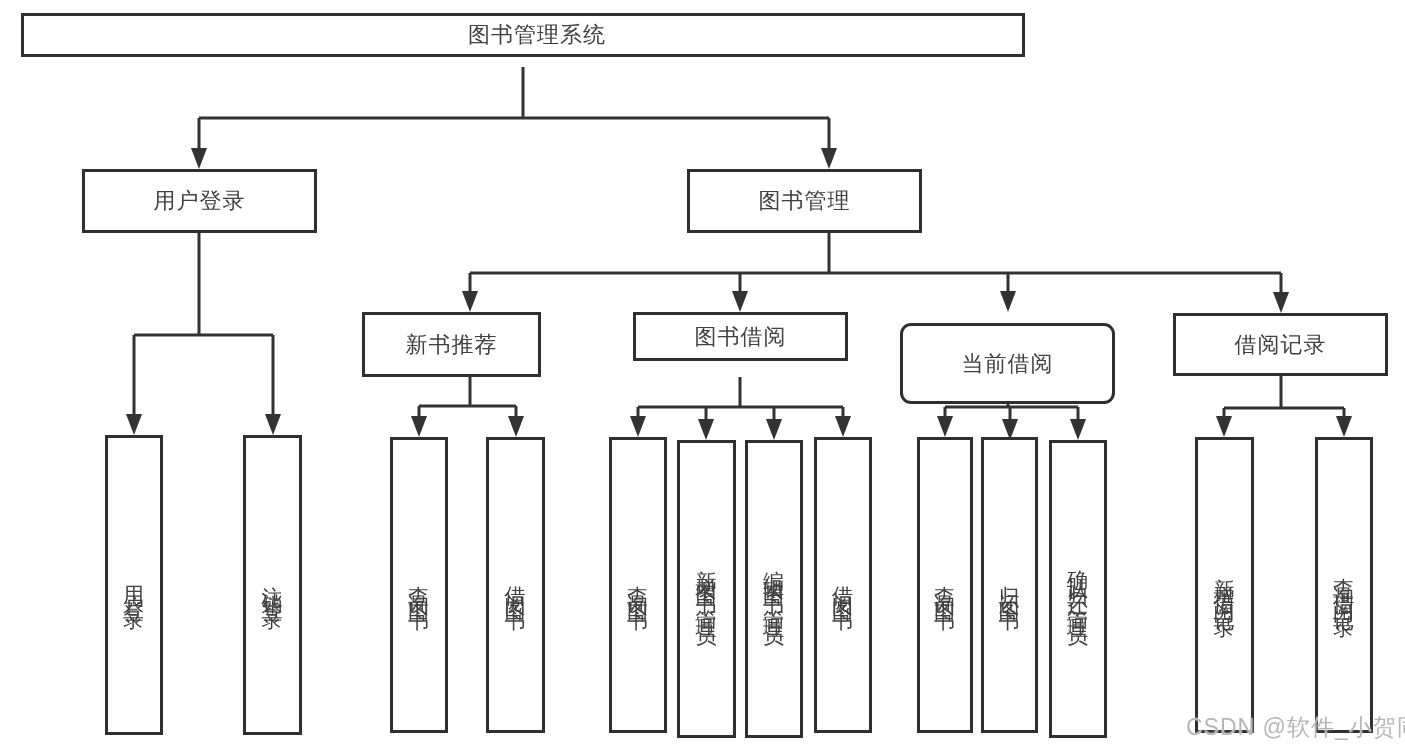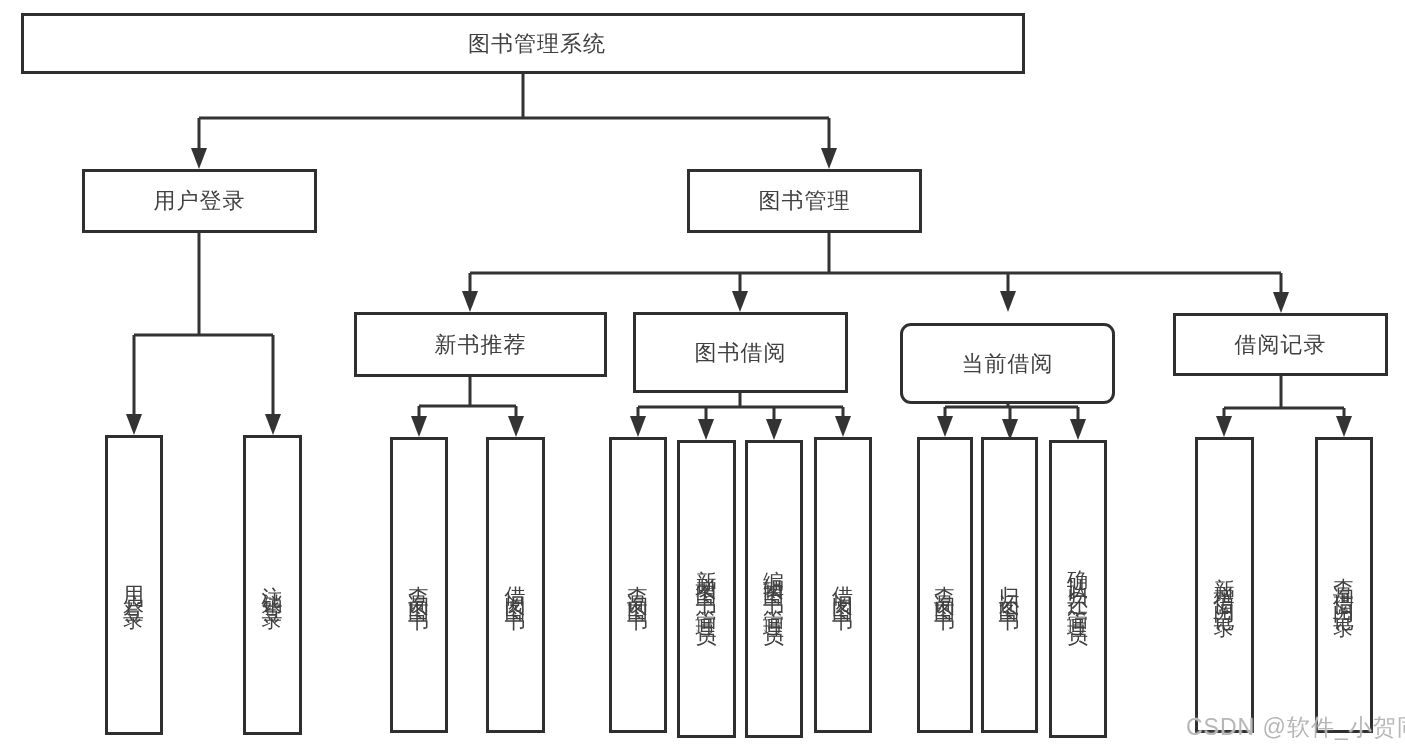--- a/index.html
+++ b/index.html
@@ -61,27 +61,27 @@
       <polygon points="766,419 782,419 774,440"></polygon>
       <polygon points="835,416 851,416 843,437"></polygon>
       <polygon points="937,416 953,416 945,437"></polygon>
       <polygon points="1002,419 1018,419 1010,440"></polygon>
       <polygon points="1070,419 1086,419 1078,440"></polygon>
       <polygon points="1216,416 1232,416 1224,437"></polygon>
       <polygon points="1336,416 1352,416 1344,437"></polygon>
     </g>
   </svg>
 
-  <div class="node hbox" style="left:21px;top:13px;width:1004px;height:61px;padding-left:28px;">图书管理系统</div>
+  <div class="node hbox" style="left:21px;top:13px;width:1004px;height:44px;padding-left:28px;">图书管理系统</div>
 
   <div class="node hbox" style="left:82px;top:169px;width:235px;height:64px;">用户登录</div>
   <div class="node hbox" style="left:687px;top:169px;width:235px;height:64px;">图书管理</div>
 
-  <div class="node hbox" style="left:354px;top:312px;width:253px;height:65px;">新书推荐</div>
-  <div class="node hbox" style="left:633px;top:312px;width:215px;height:81px;">图书借阅</div>
+  <div class="node hbox" style="left:362px;top:312px;width:179px;height:65px;">新书推荐</div>
+  <div class="node hbox" style="left:633px;top:312px;width:215px;height:49px;">图书借阅</div>
   <div class="node hbox" style="left:900px;top:323px;width:215px;height:81px;border-radius:11px;">当前借阅</div>
   <div class="node hbox" style="left:1173px;top:313px;width:215px;height:63px;">借阅记录</div>
 
   <div class="node vbox" style="left:105px;top:435px;width:58px;height:300px;">
     <span>用户登录</span>
   </div>
   <div class="node vbox" style="left:243px;top:435px;width:59px;height:300px;">
     <span>注销登录</span>
   </div>
 

